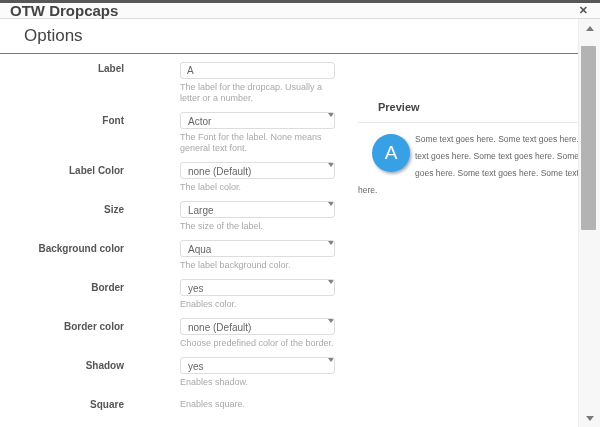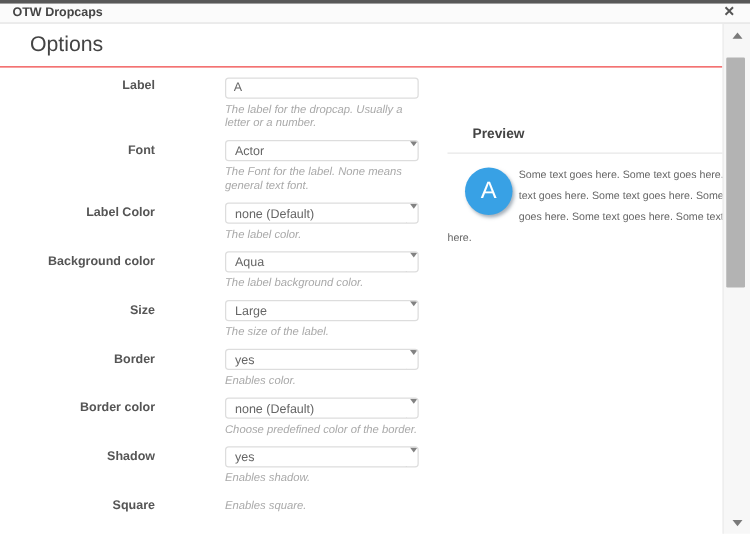--- a/index.html
+++ b/index.html
@@ -4,21 +4,21 @@
 <style>
   * { margin:0; padding:0; box-sizing:border-box; }
   html,body { width:600px; height:427px; overflow:hidden; background:#fff;
               font-family:"Liberation Sans", sans-serif; }
 
   .topbar { height:3px; background:#585858; }
 
   .titlebar { height:16px; background:#fbfbfb; border-bottom:1px solid #ddd;
               display:flex; align-items:center; justify-content:space-between;
               padding:0 10px; }
-  .titlebar .title { font-size:10px; font-weight:bold; color:#444; }
+  .titlebar .title { font-size:15px; font-weight:bold; color:#444; }
   .close-btn { font-size:11px; font-weight:bold; color:#555; cursor:pointer;
                line-height:1; padding:1px 2px; }
 
   .content { position:absolute; top:19px; left:0; right:22px; bottom:0; background:#fff; }
 
   .options-heading { font-size:17px; color:#444; padding:7px 10px 7px 24px;
                      border-bottom:1px solid #ef4444; }
 
   .form { padding-top:6px; }
   .row { display:flex; margin-bottom:0;gap:48px; }
@@ -29,21 +29,21 @@
              background:#fff; font-size:10px; color:#666; }
   input.control { padding:0 6px; outline:none; font-family:"Liberation Sans",sans-serif; }
   .select { position:relative; padding:2px 18px 0 7px; line-height:13px;
             white-space:nowrap; overflow:hidden; cursor:pointer; }
   .sorter { position:absolute; right:6px; top:50%; margin-top:-5px; width:6px; }
   .sorter .tri-up { width:0; height:0; border-left:3px solid transparent;
                     border-right:3px solid transparent; border-bottom:4px solid #828282;
                     margin-bottom:2px; }
   .sorter .tri-down { width:0; height:0; border-left:3px solid transparent;
                       border-right:3px solid transparent; border-top:4px solid #828282; }
-  .help { font-style:italic; font-size:9px; color:#a9a9a9; margin:3px 0 8px 0;
+  .help { font-size:9px; color:#a9a9a9; margin:3px 0 8px 0;
           line-height:11px; min-height:11px; }
 
   .preview-panel { position:absolute; left:333px; top:82px; width:246px;margin-left:25px; }
   .preview-title { font-size:11px; font-weight:bold; color:#444;
                    padding:0 0 9px 20px; border-bottom:1px solid #e8e8e8; }
   .preview-body { margin-top:8px; font-size:8.5px; color:#666; line-height:17px; }
   .dropcap { float:left; width:38px; height:38px; border-radius:50%;
              margin:3px 5px 2px 14px; color:#fff; font-size:19px;
              text-align:center; line-height:38px;
              box-shadow:1.5px 2px 3px rgba(90,110,130,0.55); }
@@ -99,38 +99,38 @@
       <div class="row-main">
         <div class="control select">
           <span>none (Default)</span>
           <span class="sorter"><span class="tri-up"></span><span class="tri-down"></span></span>
         </div>
         <div class="help">The label color.</div>
       </div>
     </div>
 
     <div class="row">
+      <div class="row-label">Size</div>
+      <div class="row-main">
+        <div class="control select">
+          <span>Large</span>
+          <span class="sorter"><span class="tri-up"></span><span class="tri-down"></span></span>
+        </div>
+        <div class="help">The size of the label.</div>
+      </div>
+    </div>
+
+    <div class="row">
       <div class="row-label">Background color</div>
       <div class="row-main">
         <div class="control select">
           <span>Aqua</span>
           <span class="sorter"><span class="tri-up"></span><span class="tri-down"></span></span>
         </div>
         <div class="help">The label background color.</div>
-      </div>
-    </div>
-
-    <div class="row">
-      <div class="row-label">Size</div>
-      <div class="row-main">
-        <div class="control select">
-          <span>Large</span>
-          <span class="sorter"><span class="tri-up"></span><span class="tri-down"></span></span>
-        </div>
-        <div class="help">The size of the label.</div>
       </div>
     </div>
 
     <div class="row">
       <div class="row-label">Border</div>
       <div class="row-main">
         <div class="control select">
           <span>yes</span>
           <span class="sorter"><span class="tri-up"></span><span class="tri-down"></span></span>
         </div>

